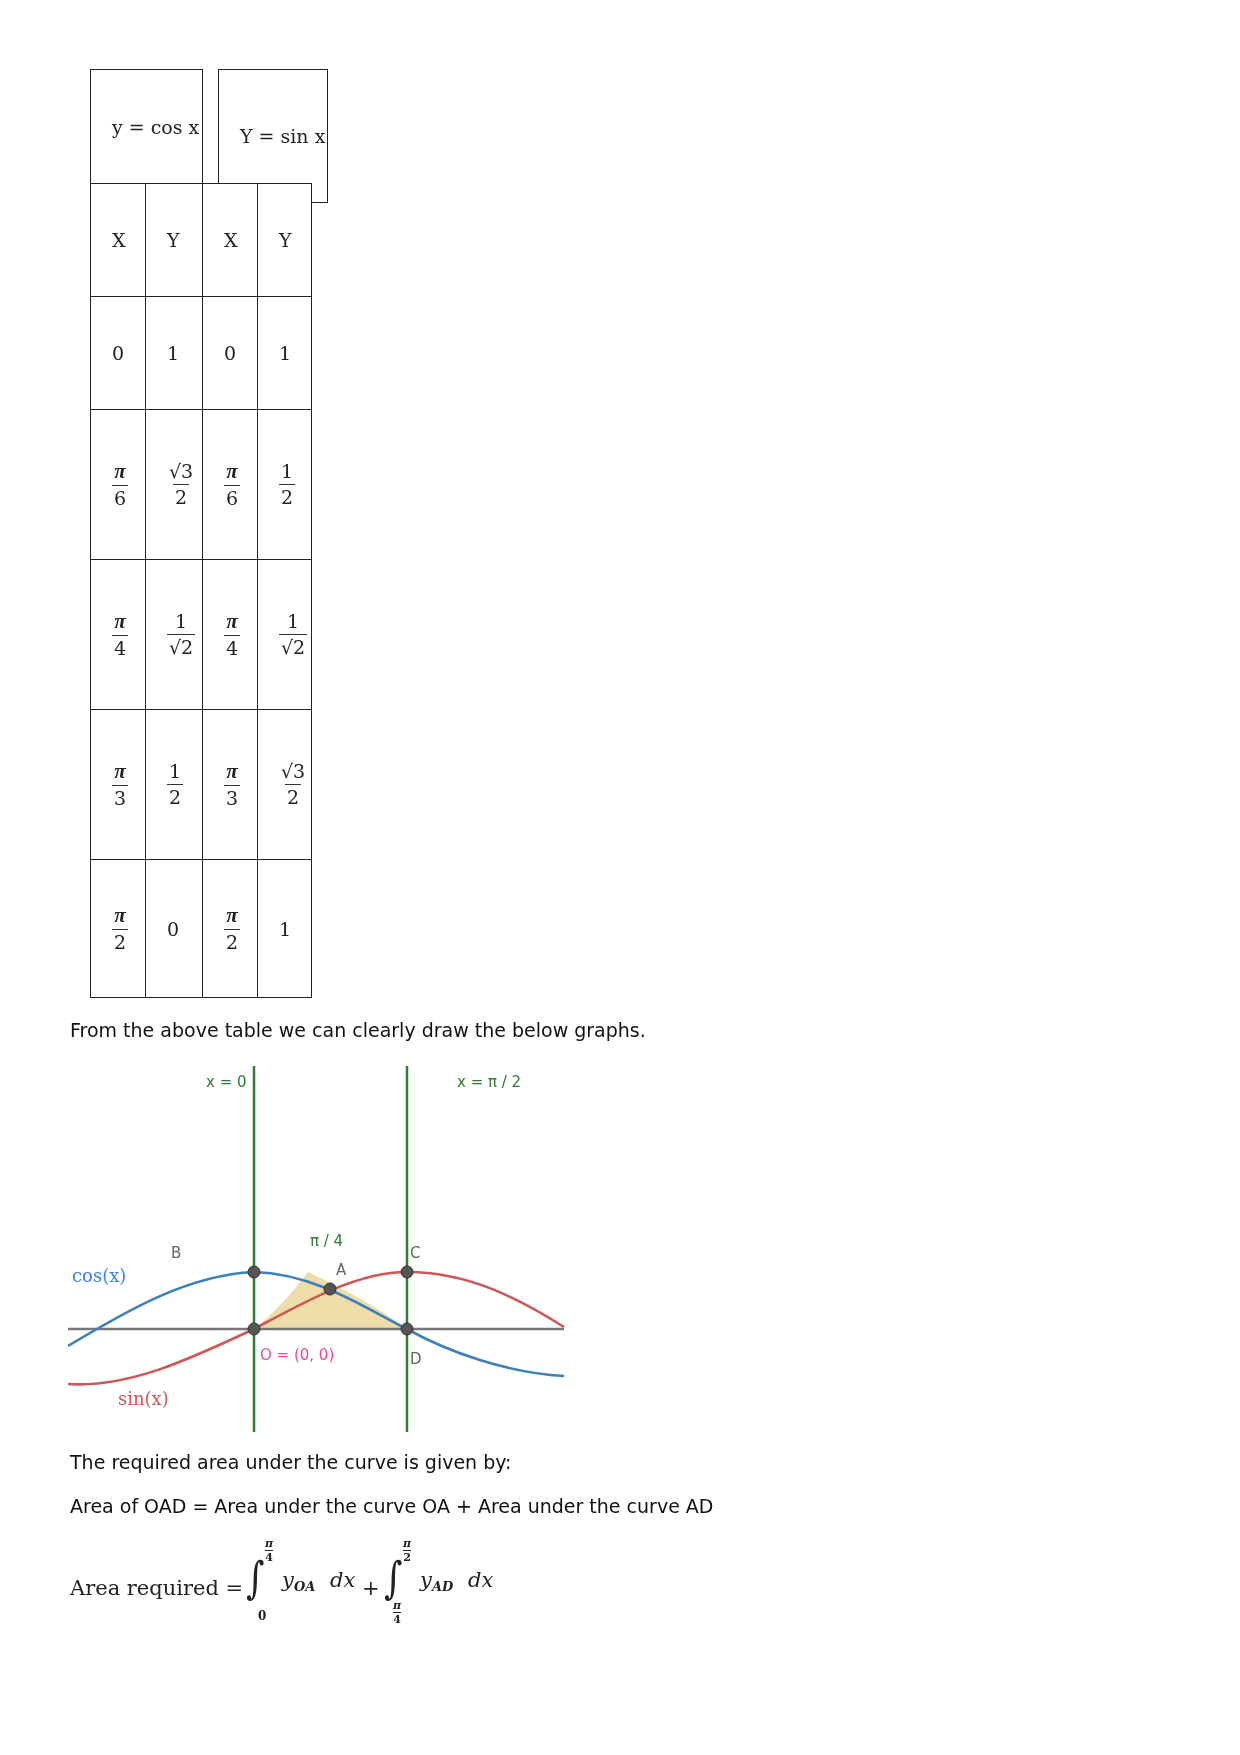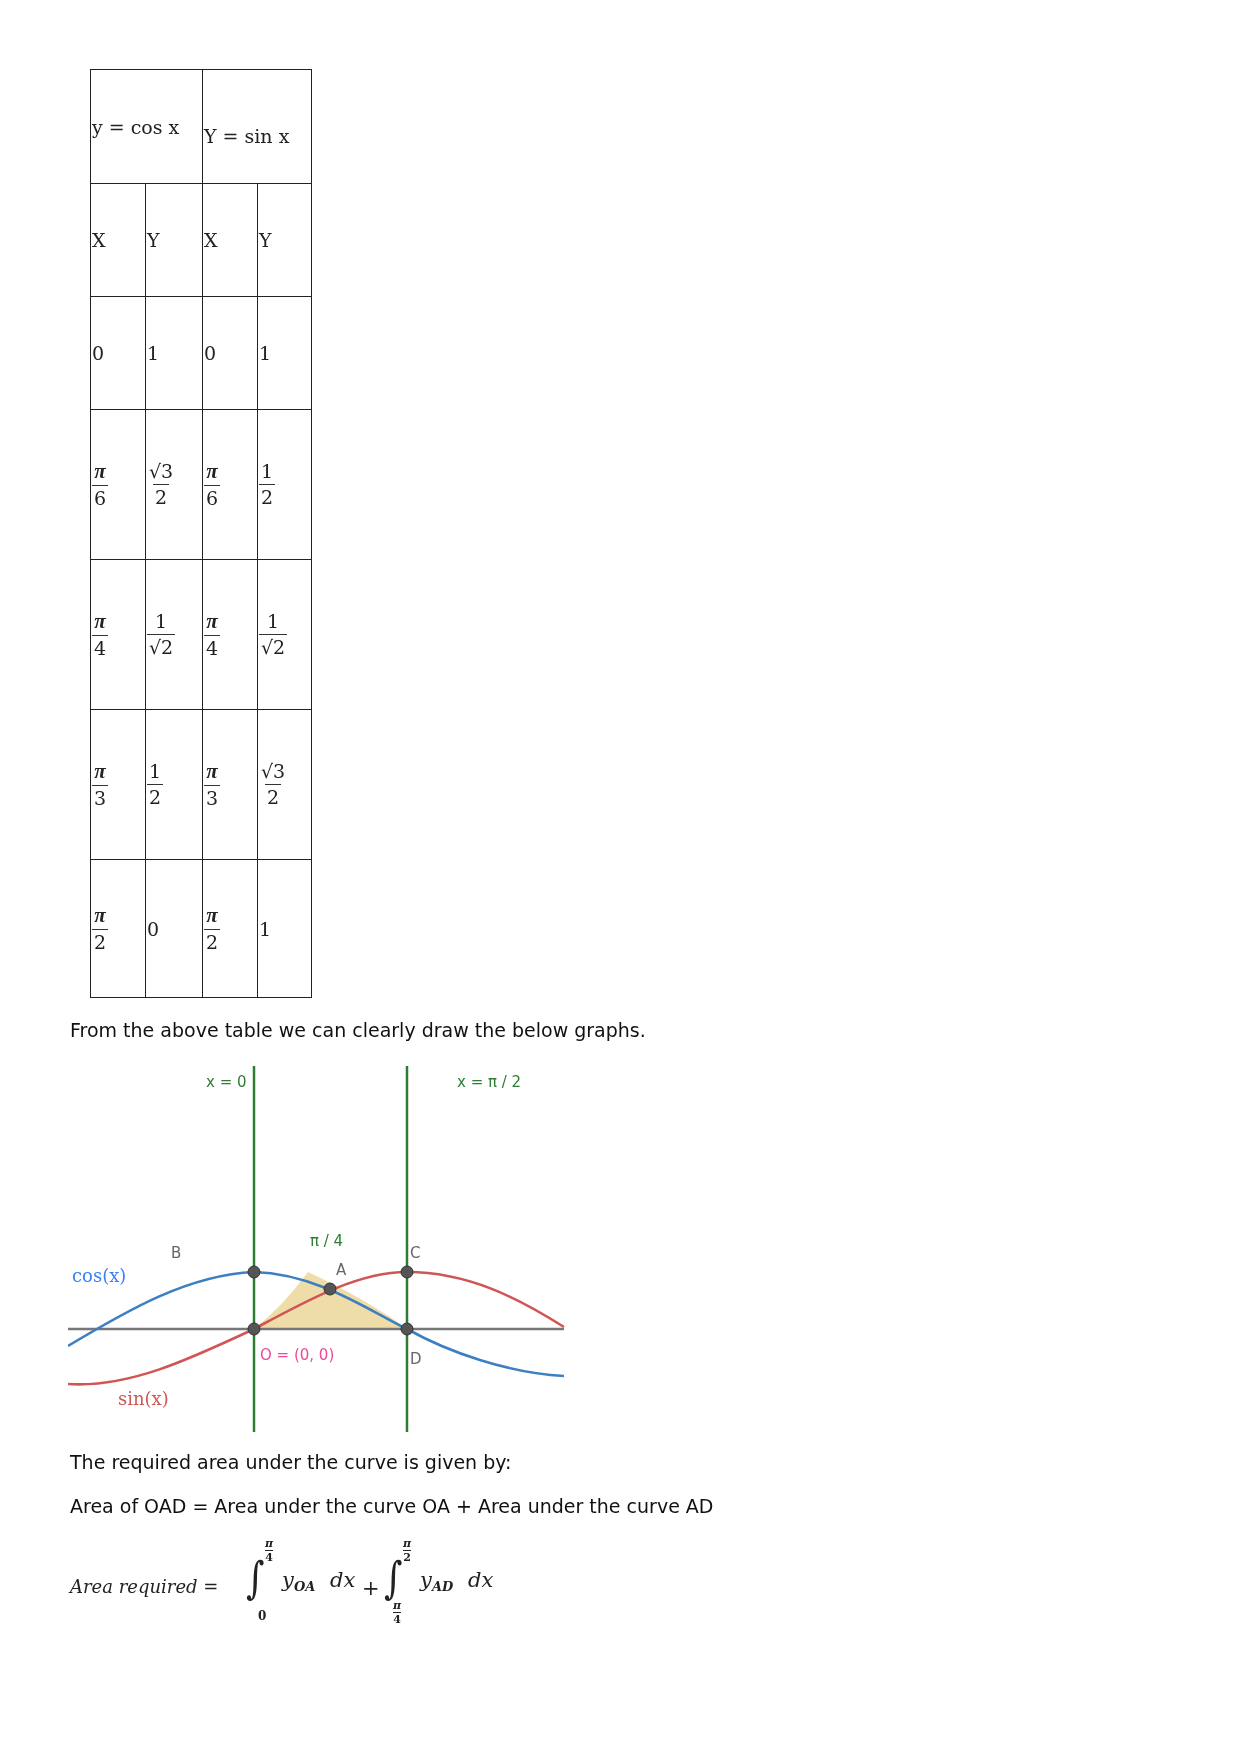--- a/index.html
+++ b/index.html
@@ -3,55 +3,55 @@
 <meta charset="utf-8">
 <style>
   html, body { margin:0; padding:0; background:#ffffff; }
   body { width:1240px; height:1755px; position:relative; overflow:hidden; color:#111; }
   .abs { position:absolute; }
 
   
   .tbl { position:absolute; left:90px; top:69px; width:222px; height:929px; }
   .cell { position:absolute; box-sizing:border-box; border:1.5px solid #222; background:#fff;
           display:flex; align-items:center; font-family:"DejaVu Serif","Liberation Serif",serif;
-          font-size:19px; color:#222; padding-left:1px; }
+          font-size:19px; color:#222; padding-left:21px; }
   .frac { display:inline-flex; flex-direction:column; align-items:center; font-family:"DejaVu Serif",serif; line-height:1; }
   .frac .num { padding:0 2px 3px 2px; font-size:19px; }
   .frac .den { padding:3px 2px 0 2px; border-top:1.4px solid #333; font-size:19px; }
   .frac .pi { font-style:italic; font-weight:bold; font-family:"Liberation Serif",serif; font-size:21px; }
   .sqrt { white-space:nowrap; }
 
   
   .para { position:absolute; left:70px; font-family:"DejaVu Sans","Liberation Sans",sans-serif; font-size:19px; color:#111; }
 
   
   .graph { position:absolute; left:68px; top:1060px; width:500px; height:372px; }
 
   
   .formula { position:absolute; left:70px; top:1538px; height:90px; width:420px;
              font-family:"DejaVu Serif","Liberation Serif",serif; color:#222; }
-  .f-lab { position:absolute; left:0; top:38px; font-style:italic; font-size:18px; }
+  .f-lab { position:absolute; left:0; top:38px; font-size:21px; }
   .f-int { position:absolute; font-size:44px; top:14px; font-family:"DejaVu Serif",serif; font-weight:300; transform:scaleX(0.8); }
   .f-sm { position:absolute; font-size:12px; font-family:"DejaVu Serif",serif; line-height:1; }
   .f-smfrac { position:absolute; display:flex; flex-direction:column; align-items:center; font-size:11px; line-height:1; }
   .f-smfrac .n { font-style:italic; font-weight:bold; padding-bottom:1px; }
   .f-smfrac .d { border-top:1px solid #222; padding-top:1px; font-weight:bold; }
   .f-y { position:absolute; top:30px; font-style:italic; font-size:21px;text-align:right; }
   .f-y sub { font-size:13px; font-weight:bold; font-style:italic; vertical-align:-4px; }
   .f-plus { position:absolute; top:38px; font-size:21px; }
 </style>
 </head>
 <body>
 
 <div class="tbl">
 
   <div class="cell" style="left:0;top:0;width:113px;height:115px;">
     <span>y = cos x</span>
   </div>
-  <div class="cell" style="left:112px;top:0;width:110px;height:134px;">
+  <div class="cell" style="left:128px;top:0;width:110px;height:134px;">
     <span>Y = sin x</span>
   </div>
 
   <div class="cell" style="left:0;top:114px;width:56px;height:114px;">
       <span>X</span>
     </div>
   <div class="cell" style="left:55px;top:114px;width:58px;height:114px;">
       <span>Y</span>
     </div>
   <div class="cell" style="left:112px;top:114px;width:56px;height:114px;">

